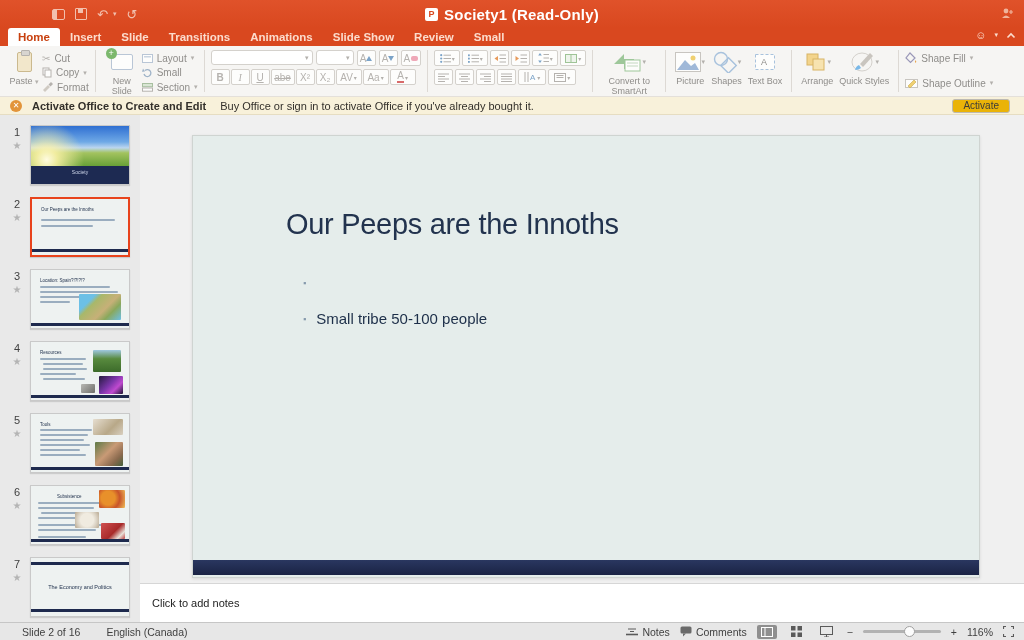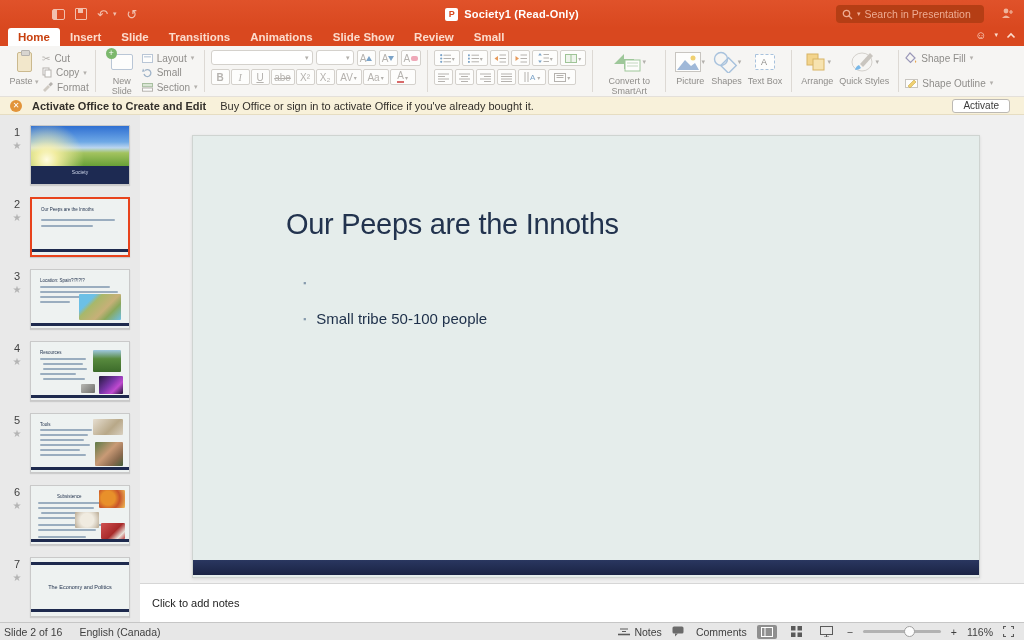--- a/index.html
+++ b/index.html
@@ -11,21 +11,21 @@
     background:linear-gradient(180deg,#e0522a 0%,#d9481f 100%); display:flex; align-items:center; }
   .tb-icons { display:flex; align-items:center; gap:10px; margin-left:52px; color:#f2c0ae; }
   .tb-glyph { font-size:13px; line-height:1; color:#f2c0ae; }
   .winicon { width:13px; height:11px; border:1.5px solid #f2c0ae; border-radius:2px; position:relative; }
   .winicon::before { content:""; position:absolute; left:0; top:0; bottom:0; width:4px; background:#f2c0ae; }
   .floppy { width:12px; height:12px; border:1.5px solid #f2c0ae; border-radius:1px; position:relative; }
   .floppy::before { content:""; position:absolute; left:2px; top:0; width:5px; height:4px; background:#f2c0ae; }
   .mini-caret { font-size:7px; color:#f2c0ae; margin-left:-5px; }
   #tb-title { position:absolute; left:0; right:0; top:0; height:28px; display:flex; align-items:center; justify-content:center; gap:6px; pointer-events:none; }
   #tb-title .doc-ic { width:13px; height:13px; background:#fff; border-radius:2px; color:#d9481f; font-size:9px; font-weight:bold; display:flex; align-items:center; justify-content:center; }
-  #tb-title span.t { color:#fff; font-size:11px; font-weight:bold; letter-spacing:.2px; }
+  #tb-title span.t { color:#fff; font-size:15px; font-weight:bold; letter-spacing:.2px; }
   #searchbox { position:absolute; right:40px; top:5px; width:148px; height:18px; background:#b53e15; border-radius:4px; display:flex; align-items:center; padding:0 6px; gap:4px; }
   #searchbox .ph { color:#eeab92; font-size:10.5px; }
   #share-person { position:absolute; right:10px; top:7px; }
 
   
   #tabrow { position:absolute; left:0; top:28px; width:1024px; height:18px; background:#d9481f; display:flex; align-items:flex-end; }
   .tab { color:#fcdccd; font-size:11.5px; font-weight:bold; padding:3px 10px 3px 10px; }
   .tab.active { background:#ffffff; color:#c8400f; border-radius:3px 3px 0 0; margin-left:8px; }
   #tabrow-right { position:absolute; right:8px; top:1px; display:flex; align-items:center; gap:8px; color:#fcdccd; }
   #tabrow-right .smiley { font-size:11px; }
@@ -51,21 +51,21 @@
   .clipicon { width:15px; height:20px; background:#f2e7cb; border:1px solid #cbb98e; border-radius:2px; position:relative; }
   .clipicon::before { content:""; position:absolute; left:3px; top:-3px; width:7px; height:4px; background:#d8d5d0; border:1px solid #b5b2ae; border-radius:1px; }
   .slideicon { width:22px; height:16px; background:#fdfdfc; border:1px solid #b9c6d6; border-radius:2px; position:relative; }
   .slideicon.green::after { content:"+"; position:absolute; left:-6px; top:-7px; width:11px; height:11px; background:#7cb86d; color:#fff; border-radius:50%; font-size:9px; line-height:11px; text-align:center; }
 
   
   #activebar { position:absolute; left:0; top:97px; width:1024px; height:18px; background:#f8f1da; border-bottom:1px solid #e6ddc2; display:flex; align-items:center; }
   #activebar .xcirc { width:12px; height:12px; border-radius:50%; background:#e2943a; color:#fff; font-size:8px; line-height:12px; text-align:center; margin:0 10px 0 10px; }
   #activebar .t1 { font-size:11px; font-weight:bold; color:#33302b; margin-right:14px; }
   #activebar .t2 { font-size:11px; color:#33302b; }
-  #activate-btn { position:absolute; right:14px; top:2px; height:14px; background:#ffffff; border:1px solid #bcb9b4; border-radius:3px; font-size:10px; color:#3b3b3b; padding:0 10px; line-height:12px; }
+  #activate-btn { position:absolute; right:14px; top:2px; height:14px; background:#eab308; border:1px solid #bcb9b4; border-radius:3px; font-size:10px; color:#3b3b3b; padding:0 10px; line-height:12px; }
 
   
   #main { position:absolute; left:0; top:115px; width:1024px; height:507px; display:flex; }
   #thumbpane { width:140px; background:#e9e9e9; padding:10px 0 0 8px; display:flex; flex-direction:column; gap:10px; overflow:hidden; }
   .throw { display:flex; gap:4px; height:62px; flex-shrink:0; }
   .thmeta { width:18px; display:flex; flex-direction:column; align-items:center; gap:2px; padding-top:1px; }
   .thmeta .n { font-size:11px; color:#3f3f3f; }
   .thmeta .s { font-size:10px; color:#b4b4b4; }
   .thumb { width:100px; height:60px; background:#eef2f1; border:1px solid #c9c9c9; position:relative; overflow:hidden; box-shadow:0 1px 1px rgba(0,0,0,.12); }
   .thumb.sel { border:2px solid #e8431c; }
@@ -88,21 +88,21 @@
   .sb { display:flex; align-items:flex-start; gap:10px; font-size:15px; color:#1d2f49; }
   .sb .bq { font-size:9px; color:#8599ac; line-height:19px; }
   #slide-footbar { position:absolute; left:0; right:0; bottom:2px; height:15px; background:linear-gradient(180deg,#2a3760 0%,#1a2344 100%); }
 
   
   #notesbar { height:39px; background:#fff; border-top:1px solid #d6d6d6; display:flex; align-items:center; }
   #notesbar span { font-size:11px; color:#1d1d1d; margin-left:12px; }
 
   
   #statusbar { position:absolute; left:0; bottom:0; width:1024px; height:18px; background:#e7e7e7; border-top:1px solid #c6c6c6; display:flex; align-items:center; font-size:10.5px; color:#3f3f3f; }
-  #statusbar .left { display:flex; gap:17px; margin-left:4px; }
+  #statusbar .left { display:flex; gap:26px; margin-left:22px; }
   #statusbar .right { position:absolute; right:10px; display:flex; align-items:center; gap:10px;justify-content:flex-end; }
   .viewbtn { width:20px; height:14px; border-radius:2px; display:flex; align-items:center; justify-content:center; }
   .viewbtn.sel { background:#8f8f8f; }
   .zoomtrack { width:78px; height:3px; background:#b2b2b2; border-radius:2px; position:relative; }
   .zoomknob { position:absolute; left:41px; top:-4px; width:11px; height:11px; background:#fdfdfd; border:1px solid #a0a0a0; border-radius:50%; }
   .fitbox { width:11px; height:11px; position:relative; }
   svg.sic { display:block; }
 </style>
 </head>
 <body>
@@ -111,28 +111,20 @@
   <div class="tb-icons">
     <div class="winicon"></div>
     <div class="floppy"></div>
     <span class="tb-glyph">↶</span>
     <span class="mini-caret">▾</span>
     <span class="tb-glyph">↺</span>
   </div>
   <div id="tb-title">
     <span class="doc-ic">P</span>
     <span class="t">Society1 (Read-Only)</span>
-  </div>
-  <div id="searchbox">
-    <svg class="sic" width="11" height="11" viewBox="0 0 11 11">
-      <circle cx="4.5" cy="4.5" r="3.2" fill="none" stroke="#eeab92" stroke-width="1.3"></circle>
-      <line x1="7" y1="7" x2="10" y2="10" stroke="#eeab92" stroke-width="1.3"></line>
-    </svg>
-    <span class="caret" style="color:#eeab92">▾</span>
-    <span class="ph">Search in Presentation</span>
   </div>
   <div id="share-person">
     <svg class="sic" width="14" height="12" viewBox="0 0 14 12">
       <circle cx="6" cy="4" r="2.4" fill="#f0b49c"></circle>
       <path d="M2 11 q4 -5 8 0 z" fill="#f0b49c"></path>
       <path d="M11 3 v4 M9 5 h4" stroke="#f0b49c" stroke-width="1.2"></path>
     </svg>
   </div>
 </div>
 
@@ -635,21 +627,21 @@
   </div>
   <div class="right">
     <span style="display:flex;align-items:center;gap:4px">
       <svg class="sic" width="12" height="10" viewBox="0 0 12 10">
         <line x1="2" y1="2" x2="10" y2="2" stroke="#5a5a5a"></line>
           <line x1="4" y1="4.5" x2="8" y2="4.5" stroke="#5a5a5a"></line>
           <line x1="0" y1="7.5" x2="12" y2="7.5" stroke="#5a5a5a" stroke-width="1.6"></line>
       </svg>
       <span>Notes</span>
     </span>
-    <span style="display:flex;align-items:center;gap:12px">
+    <span style="display:flex;align-items:center;gap:4px">
       <svg class="sic" width="12" height="11" viewBox="0 0 12 11">
         <rect x="0.5" y="0.5" width="11" height="7" rx="1.5" fill="#6a6a6a"></rect>
           <path d="M3 7.5 L3 10.5 L6 7.5 Z" fill="#6a6a6a"></path>
       </svg>
       <span>Comments</span>
     </span>
     <span class="viewbtn sel">
       <svg class="sic" width="12" height="10" viewBox="0 0 12 10">
         <rect x="0.5" y="0.5" width="11" height="9" fill="none" stroke="#fff"></rect>
           <line x1="4" y1="0.5" x2="4" y2="9.5" stroke="#fff"></line>

